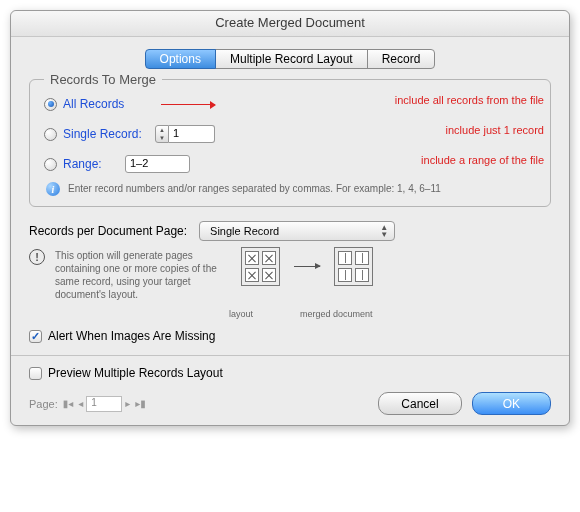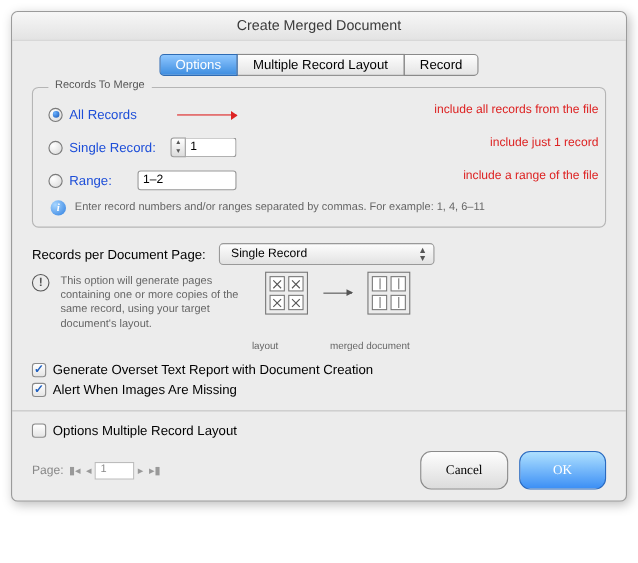--- a/index.html
+++ b/index.html
@@ -63,21 +63,21 @@
     margin-bottom: 14px;
     position: relative;
     background: #ececec;
   }
   .groupbox-title {
     position: absolute;
     top: -8px;
     left: 14px;
     background: #ececec;
     padding: 0 6px;
-    font-size: 10px;
+    font-size: 13px;
     color: #555;
   }
   .radio-row {
     display: flex;
     align-items: center;
     height: 24px;
     margin-bottom: 6px;
     position: relative;
   }
   .radio {
@@ -130,21 +130,21 @@
   }
   .stepper-btns span{height:8px;}
   .num-input, .range-input {
     border:1px solid #999;
     background:#fff;
     height:18px;
     padding:1px 4px;
     font-size:11px;
   }
   .num-input { width:46px; border-left:none; border-radius:0 3px 3px 0;}
-  .range-input { width:90px; border-radius:3px;}
+  .range-input { width:65px; border-radius:3px;}
   .info-row {
     display:flex;
     align-items:flex-start;
     gap:8px;
     margin-top:6px;
     color:#666;
     font-size:10px;
     line-height:13px;
     padding:0 2px;
   }
@@ -230,24 +230,23 @@
   }
   .pager .lbl{ color:#888; margin-right:2px;}
   .pg-btn { color:#999; font-size:10px; cursor:default; padding:0 2px;}
   .pg-input {
     width:36px;height:16px;border:1px solid #bcbcbc;background:#fff;
     font-size:10px;padding:0 4px;color:#888;
   }
   .spacer{flex:1;}
   .btn {
     border:1px solid #8a8a8a; border-radius:10px;
-    font-size:12px; height:35px; padding:0 22px;
+    font-size:12px; height:23px; padding:0 22px;
     background:linear-gradient(#fdfdfd,#dcdcdc);
     margin-left:10px;
-    font-family:Liberation Serif, serif;
   }
   .btn.primary{
     background:linear-gradient(#aee0ff,#3c8ff5);
     border-color:#2a6ac0; color:#fff;
     padding: 0 30px;
   }
 </style>
 </head>
 <body>
 
@@ -326,32 +325,28 @@
         </div>
       </div>
     </div>
     <div class="dg-labels">
       <span>layout</span>
       <span style="margin-left:23px">merged document</span>
     </div>
 
     <div class="check-row">
       <div class="checkbox checked"></div>
-      <div>Generate Overset Text Report with Document Creation</div>
-    </div>
-    <div class="check-row">
-      <div class="checkbox checked"></div>
       <div>Alert When Images Are Missing</div>
     </div>
 
     <div class="hr"></div>
 
     <div class="check-row" style="margin-bottom:8px;">
       <div class="checkbox"></div>
-      <div>Options Multiple Record Layout</div>
+      <div>Preview Multiple Records Layout</div>
     </div>
 
   </div>
 
   <div class="footer">
     <div class="pager">
       <span class="lbl">Page:</span>
       <span class="pg-btn">▮◂</span>
       <span class="pg-btn">◂</span>
       <div class="pg-input">1</div>

